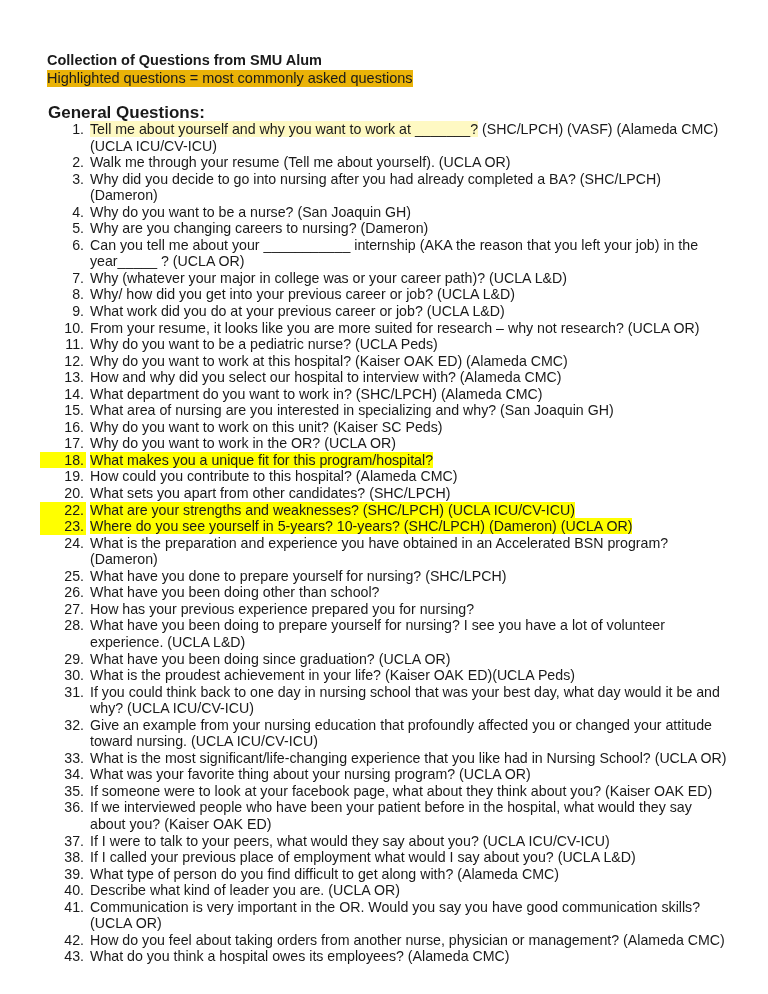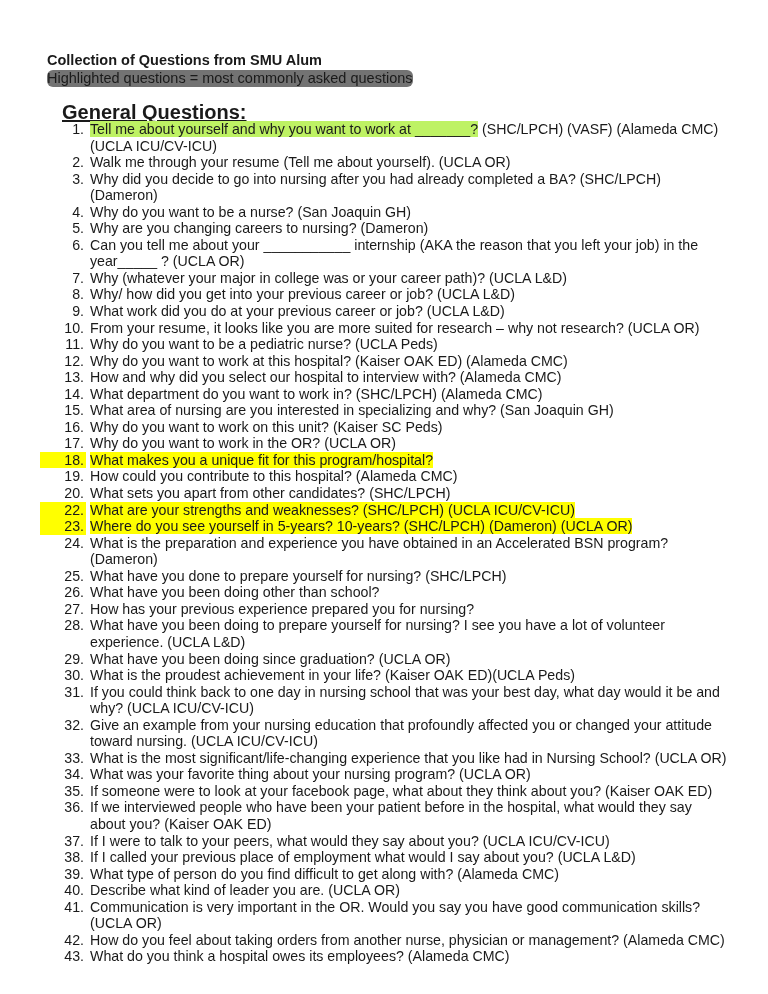--- a/index.html
+++ b/index.html
@@ -1,26 +1,26 @@
 <!DOCTYPE html>
 <html><head>
 <meta charset="utf-8">
 <style>
   html, body { margin:0; padding:0; background:#ffffff; }
   body { width:768px; height:994px; overflow:hidden; position:relative;
          font-family:"Liberation Sans", "DejaVu Sans", sans-serif; color:#1a1a1a; }
   .page { position:absolute; left:0; top:0; width:768px; height:994px; }
   .title { position:absolute; left:47px; top:52px; font-size:14.5px; font-weight:bold; line-height:17px; white-space:nowrap; }
-  .subtitle { position:absolute; left:47px; top:70px; font-size:14.5px; line-height:17px; background:#737373; white-space:nowrap;border-radius:6px; }
-  .section { position:absolute; left:62px; top:104px; font-size:20px; font-weight:bold; text-decoration:underline; line-height:17px; white-space:nowrap; }
+  .subtitle { position:absolute; left:47px; top:70px; font-size:14.5px; line-height:17px; background:#eab308; white-space:nowrap; }
+  .section { position:absolute; left:48px; top:104px; font-size:17px; font-weight:bold; line-height:17px; white-space:nowrap; }
   ol.q { position:absolute; left:0; top:121px; margin:0; padding:0; list-style:none; width:768px; }
   ol.q li { position:relative; font-size:14.2px; line-height:16.55px; padding-left:90px; padding-right:40px; box-sizing:border-box; width:768px; }
   ol.q li .num { position:absolute; left:40px; width:44px; text-align:right; }
   ol.q li .txt { display:block; }
-  ol.q li.hl .txt { display:inline; background:#bef264;text-align:right; }
+  ol.q li.hl .txt { display:inline; background:#fef9c3;text-align:right; }
   ol.q li.hlfull .num, ol.q li.hlfull .txt { background:#ffff00; }
   ol.q li.hlfull .txt { display:inline; }
   ol.q li.hlfull .num { text-align:right; padding-right:2px; }
   .tail { }
 </style>
 </head>
 <body>
 
 <div class="page">
   <div class="title">Collection of Questions from SMU Alum</div>

